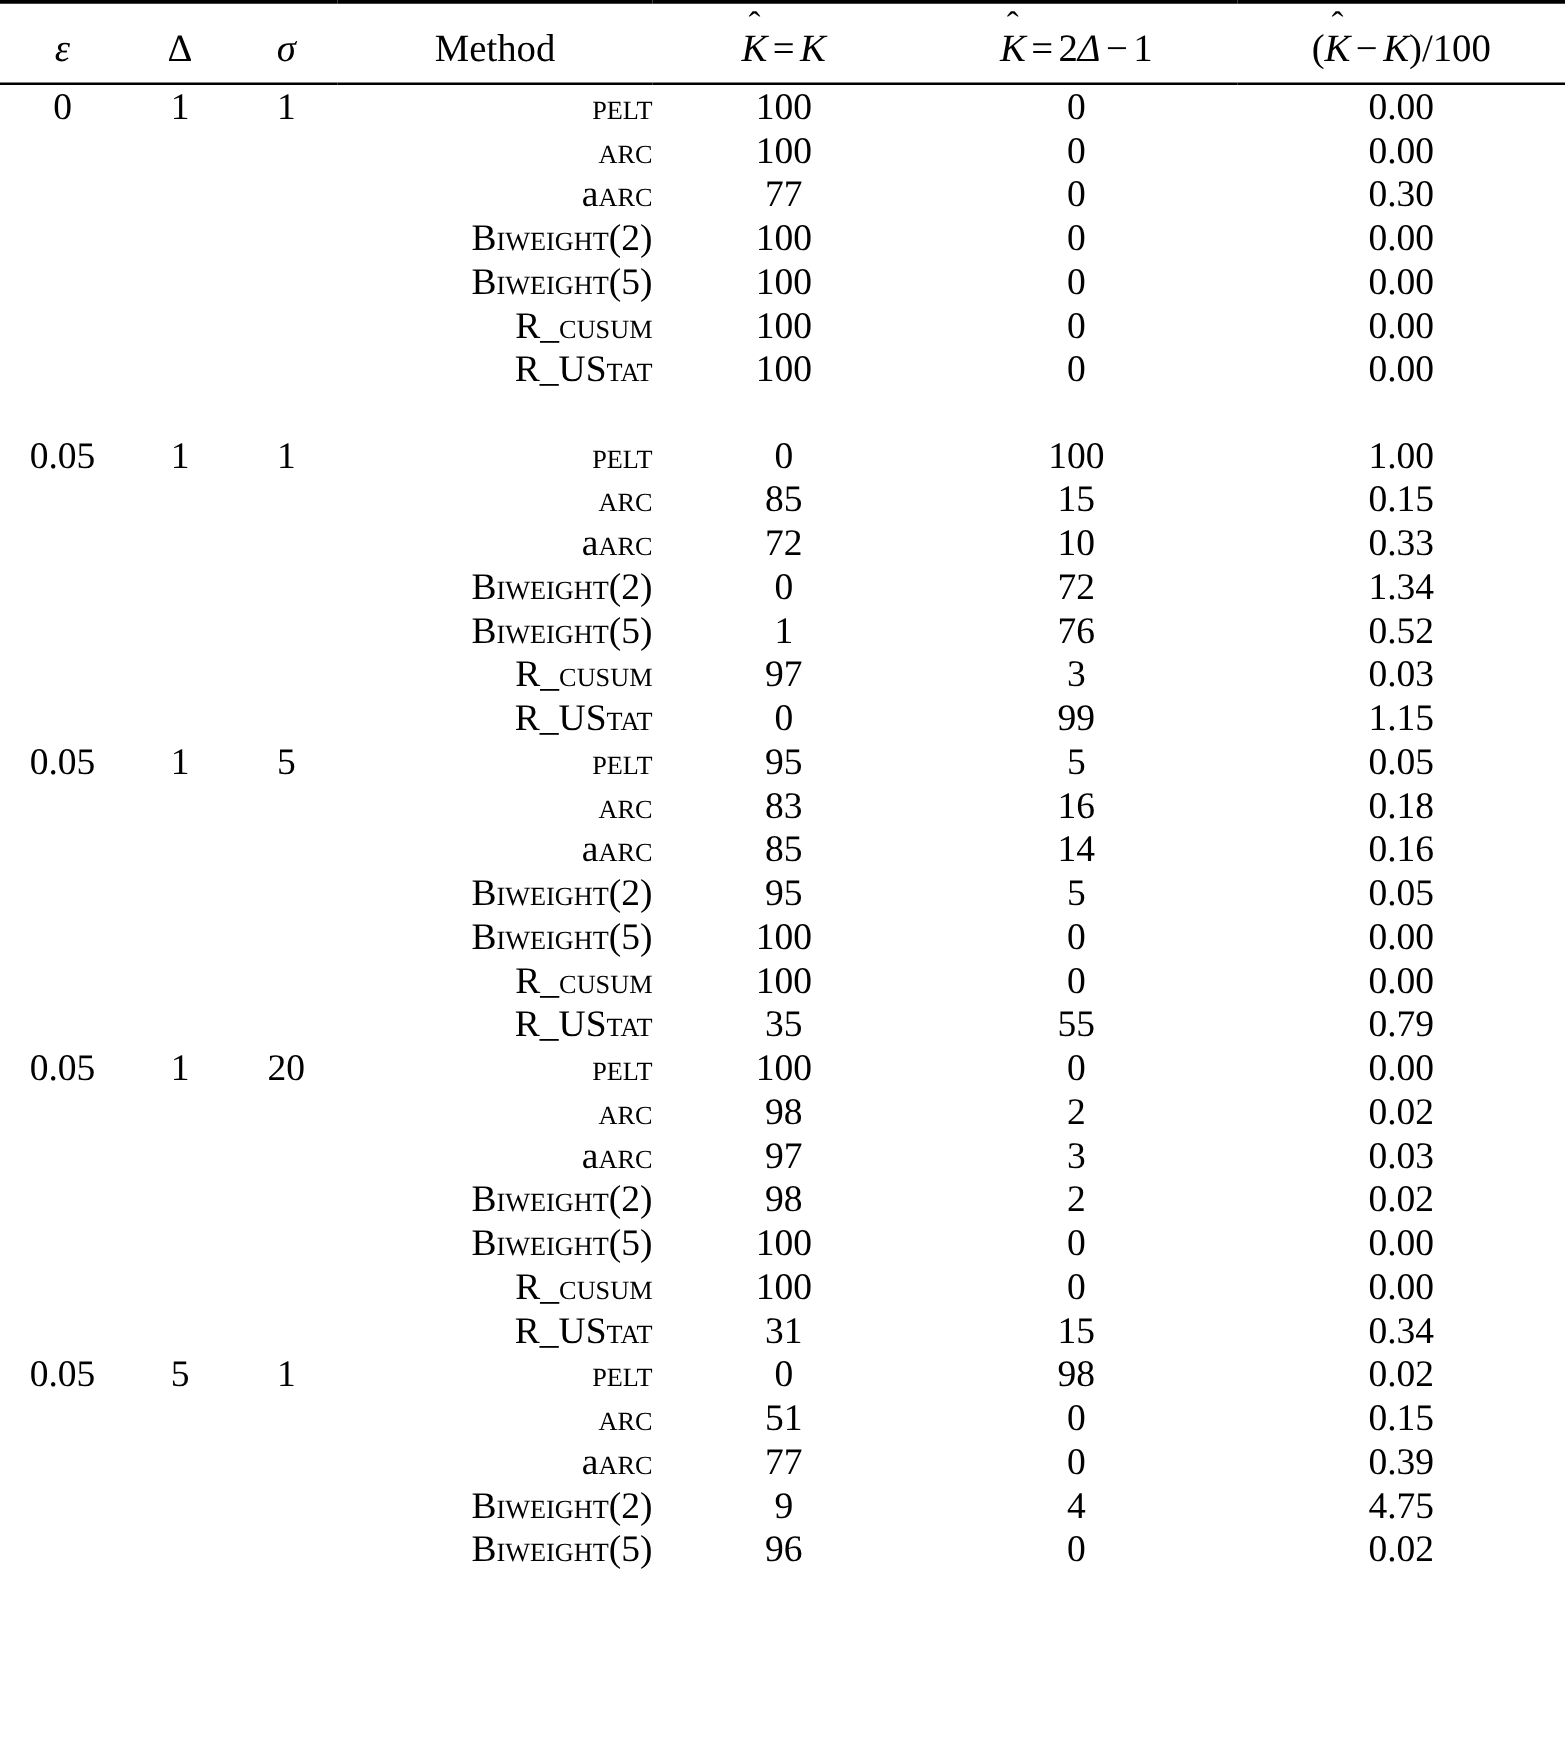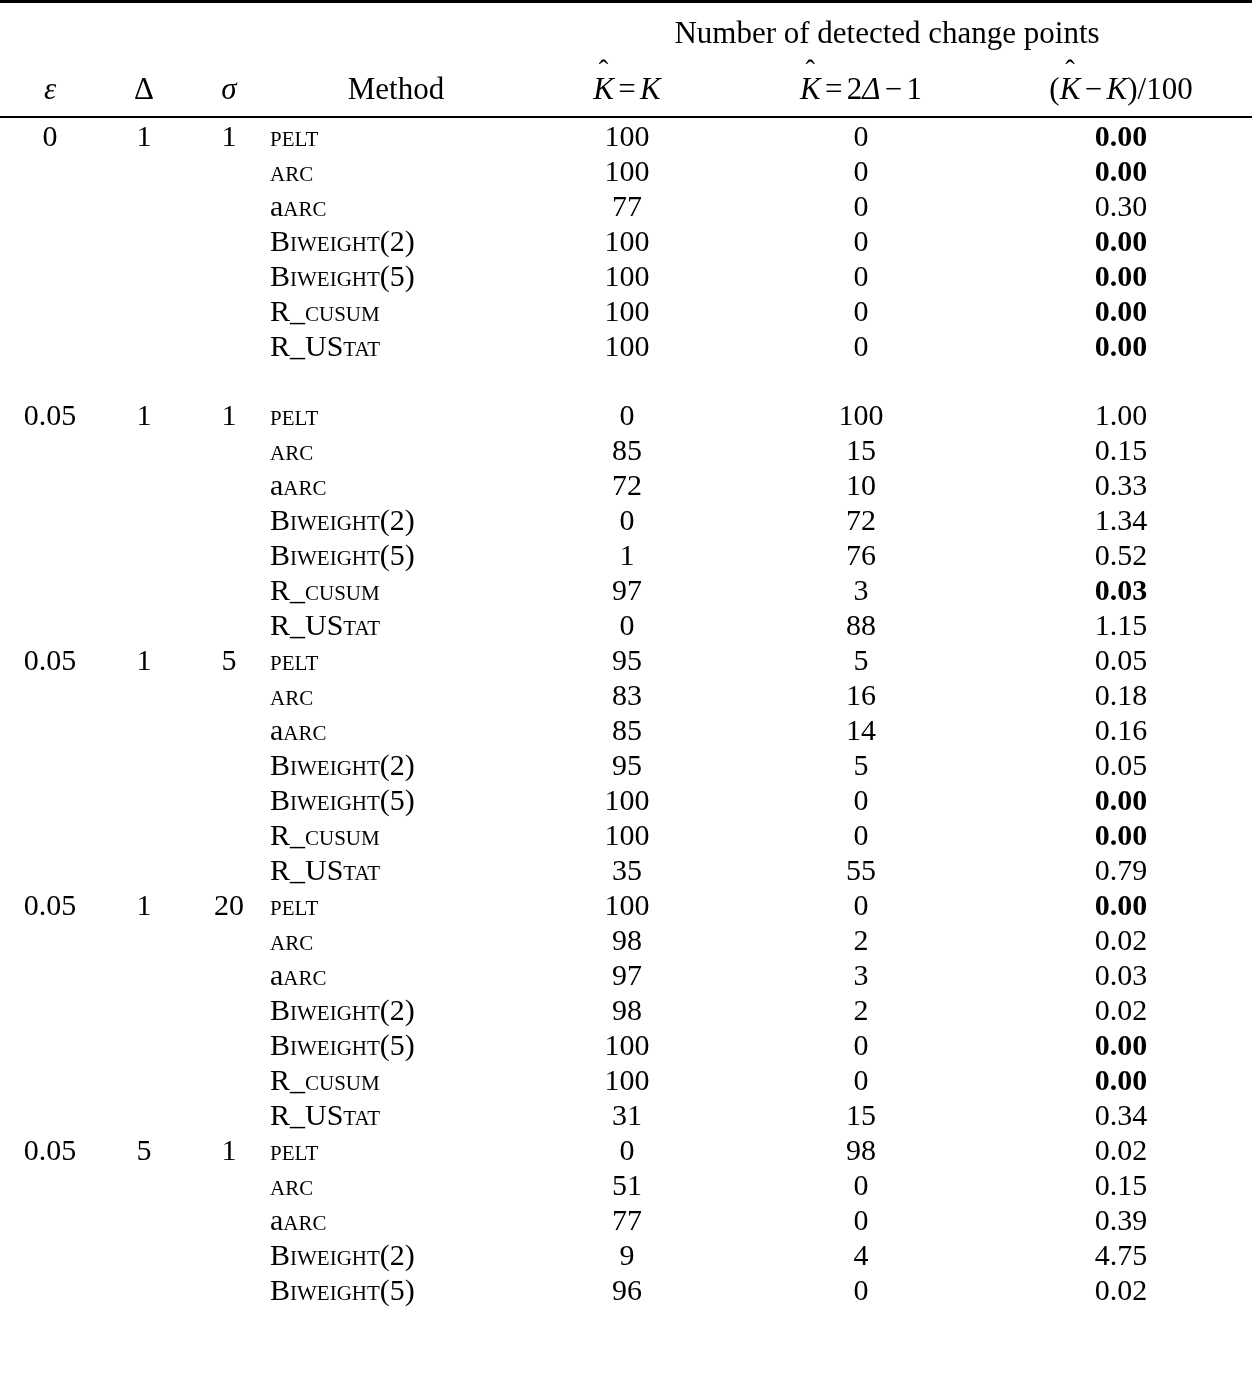--- a/index.html
+++ b/index.html
@@ -74,29 +74,29 @@
   
   tr.data td {
     height: 35px;
     line-height: 35px;
     padding: 0;
     text-align: center;
     vertical-align: middle;
     font-size: 30px;
   }
   tr.data td.method {
-    text-align: left;
+    text-align: right;
   }
   tr.spacer td {
     height: 34px;
     padding: 0;
     font-size: 0;
     line-height: 0;
   }
-  td.bold-val { font-weight: bold; }
+  td.bold-val { font-weight: normal; }
 
   
   .mi {
     font-family: "Liberation Serif", "DejaVu Serif", serif;
     font-style: italic;
   }
   .mi-up { font-style: normal; }
   .hatwrap {
     position: relative;
     display: inline-block;
@@ -130,24 +130,20 @@
         <col class="c-sigma">
         <col class="c-method">
       <col class="c-k1">
         <col class="c-k2">
         <col class="c-ratio">
     </colgroup>
     <thead>
       <tr class="rule-top">
           <td colspan="7"></td>
         </tr>
-      <tr class="group-head">
-        <td colspan="4"></td>
-        <td colspan="3">Number of detected change points</td>
-      </tr>
       <tr class="col-head">
         <td><span class="mi">ε</span></td>
         <td><span class="mi mi-up">Δ</span></td>
         <td><span class="mi">σ</span></td>
         <td>Method</td>
         <td><span class="mi"><span class="hatwrap">K<span class="hat">̂</span></span><span class="op">=</span>K</span></td>
         <td><span class="mi"><span class="hatwrap">K<span class="hat">̂</span></span><span class="op">=</span><span class="mi-up">2</span>Δ<span class="op">−</span><span class="mi-up">1</span></span></td>
         <td><span class="mi"><span class="paren">(</span><span class="hatwrap">K<span class="hat">̂</span></span><span class="op">−</span>K<span class="paren">)</span><span class="mi-up">/100</span></span></td>
       </tr>
       <tr class="rule-mid">
@@ -274,21 +270,21 @@
           <td>97</td>
           <td>3</td>
           <td class="bold-val">0.03</td>
         </tr>
         <tr class="data">
           <td></td>
           <td></td>
           <td></td>
           <td class="method">R_US<span class="sc-all">TAT</span></td>
           <td>0</td>
-          <td>88</td>
+          <td>99</td>
           <td>1.15</td>
         </tr>
         <tr class="data">
           <td>0.05</td>
           <td>1</td>
           <td>5</td>
           <td class="method"><span class="sc-all">PELT</span></td>
           <td>95</td>
           <td>5</td>
           <td>0.05</td>

